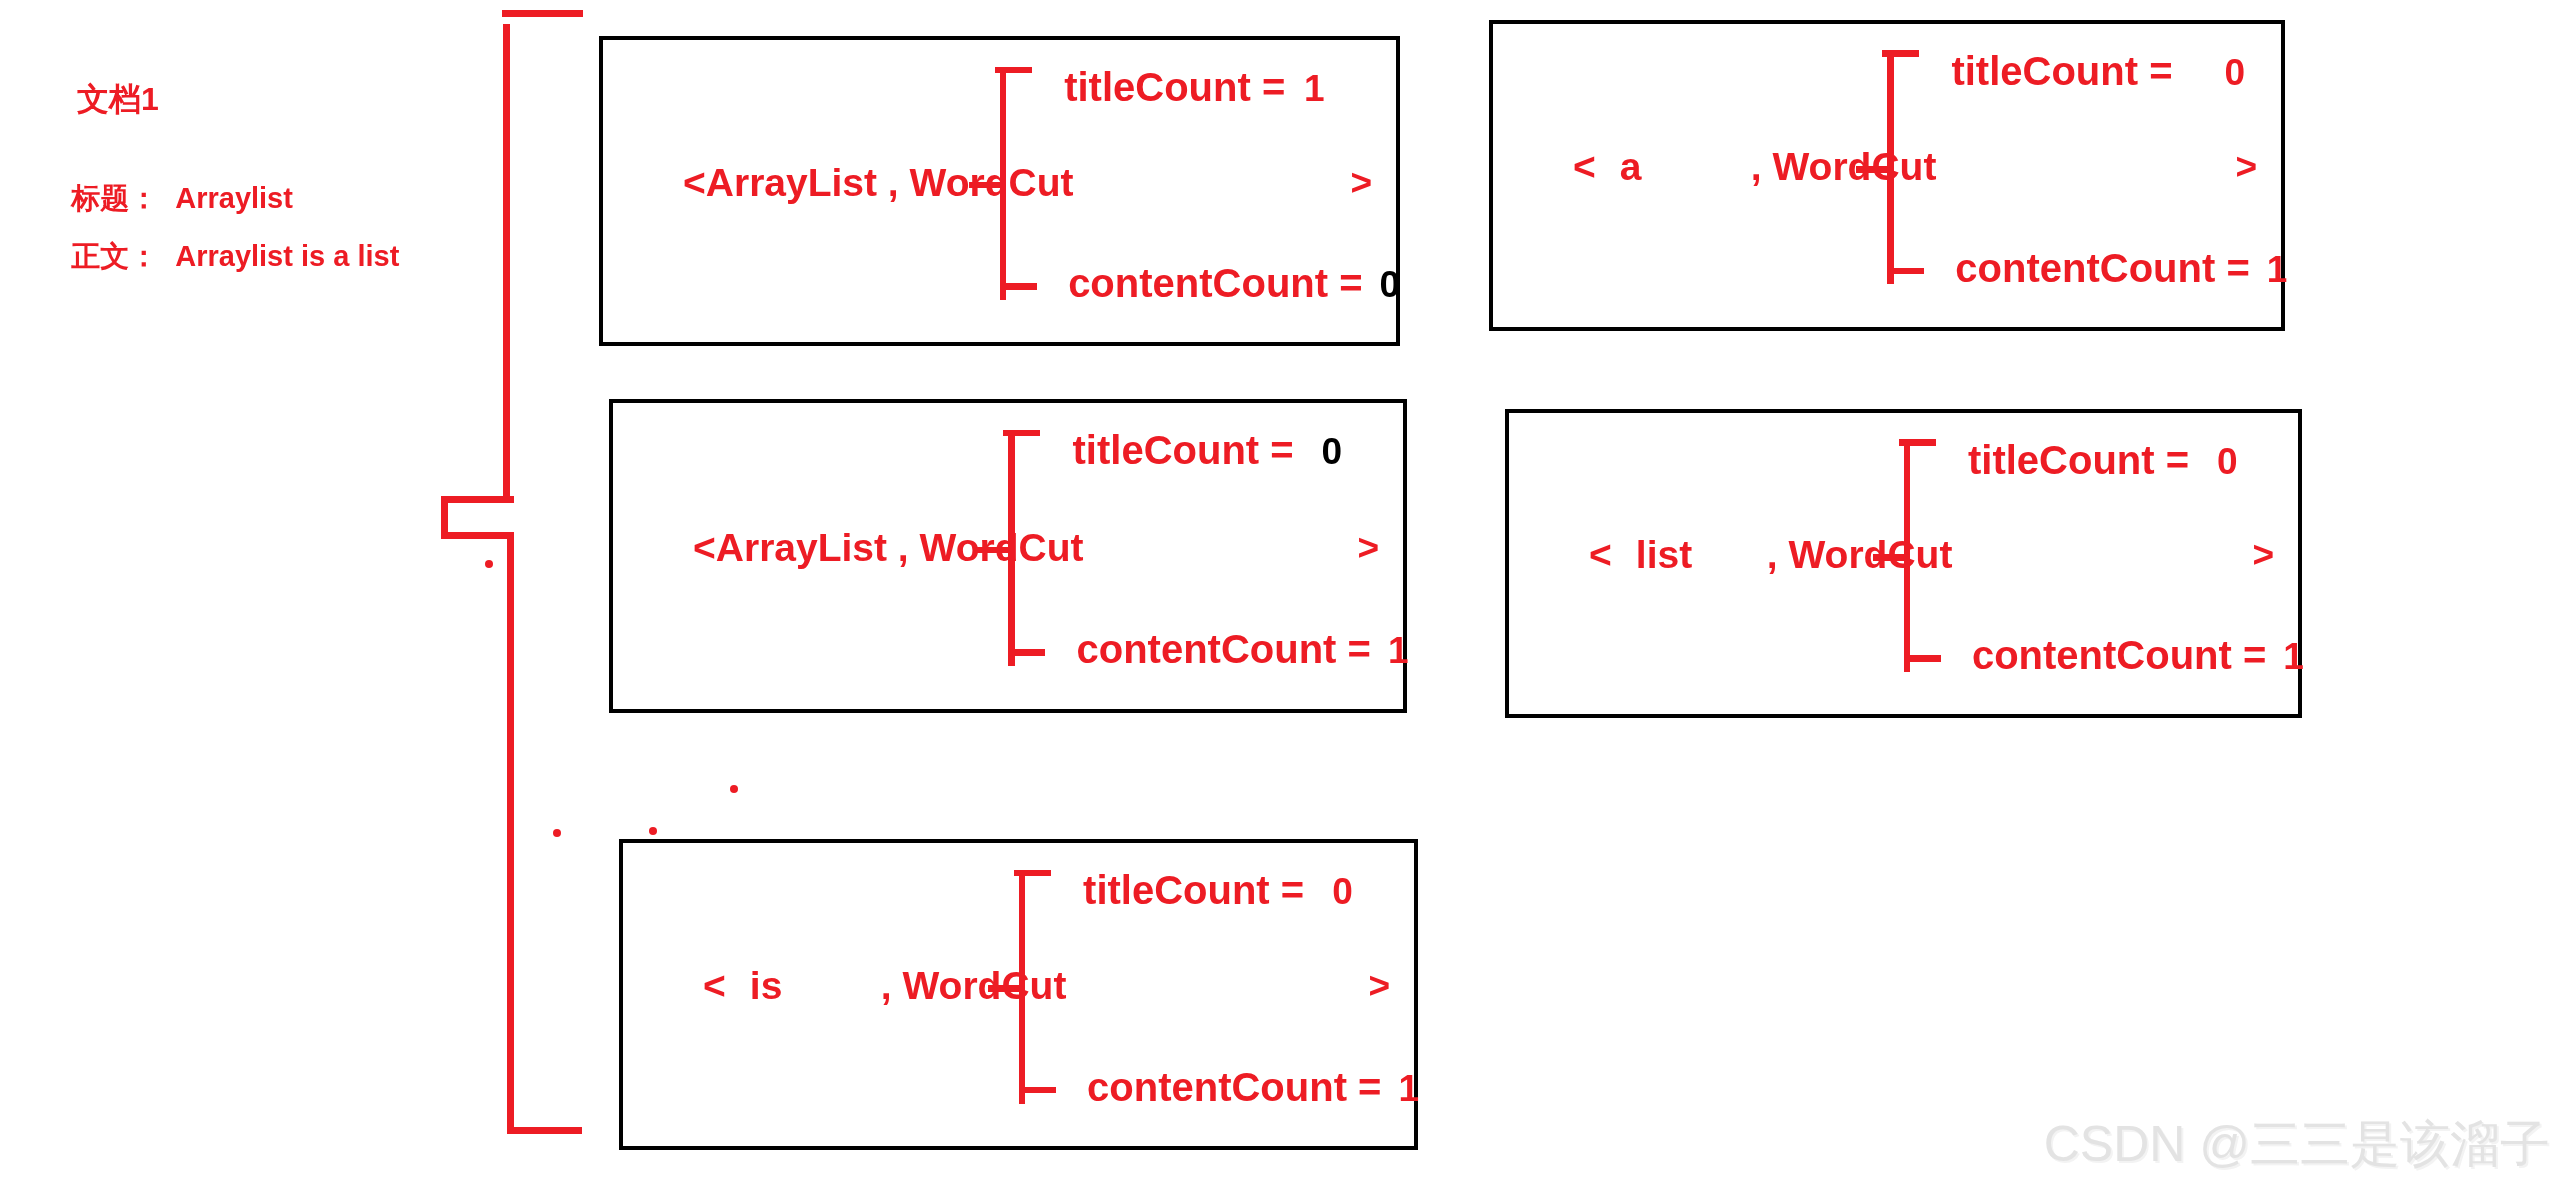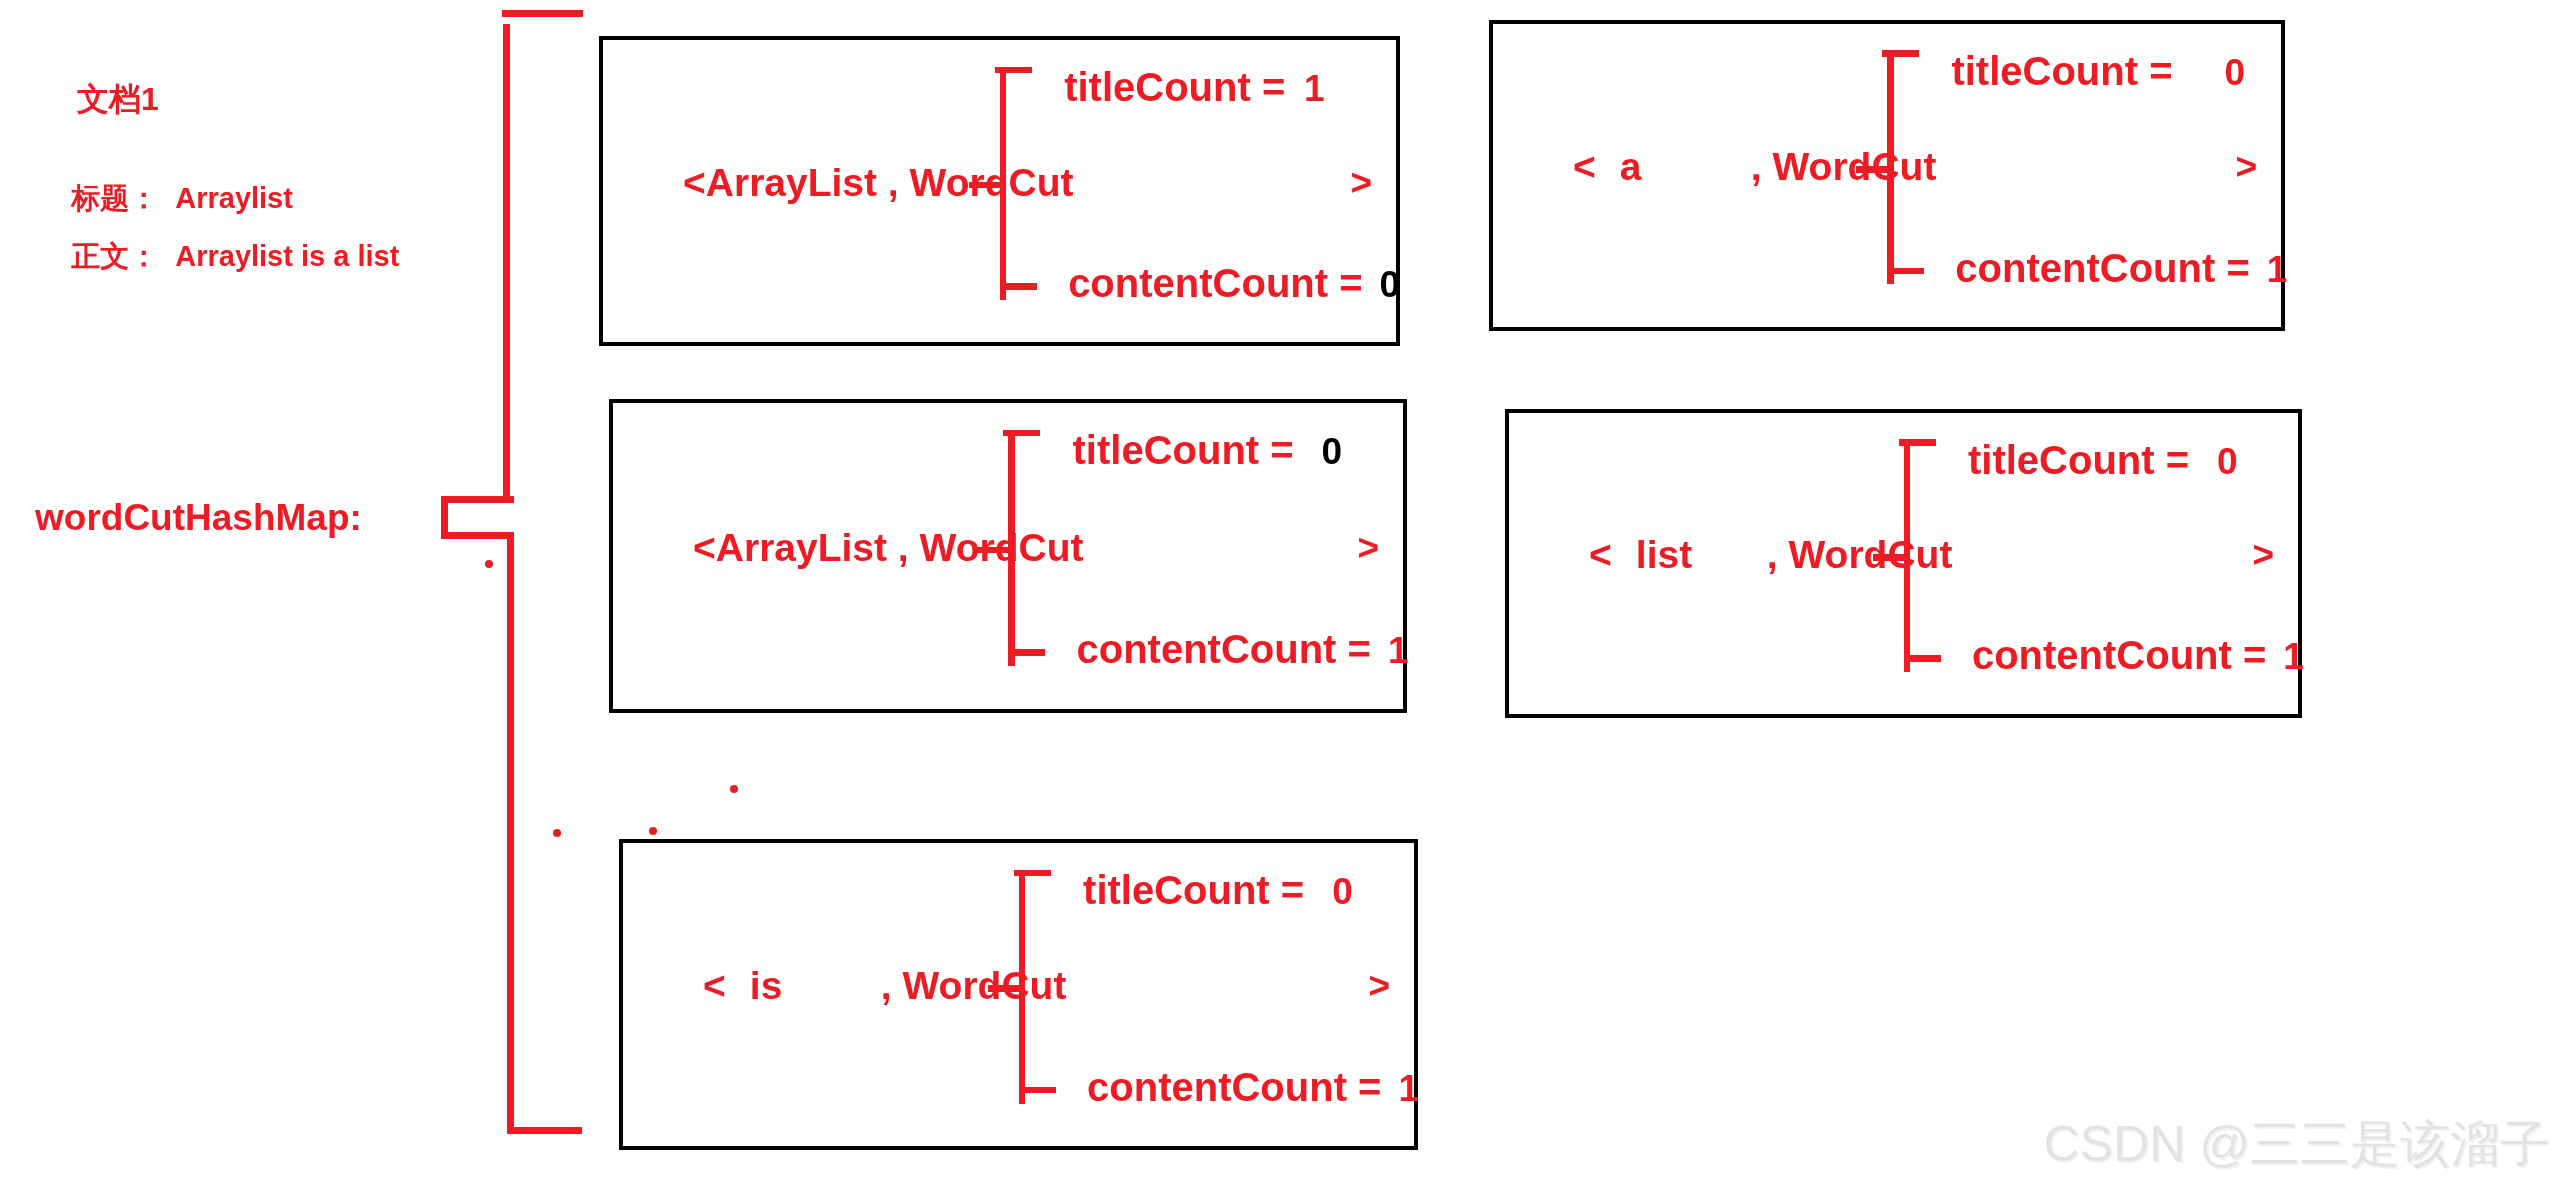--- a/index.html
+++ b/index.html
@@ -87,21 +87,20 @@
 
 <div class="canvas">
 
   <div class="doc-title red">文档1</div>
   <div class="doc-row row-title red">
     <span>标题：</span><span class="val">Arraylist</span>
   </div>
   <div class="doc-row row-body red">
     <span>正文：</span><span class="val">Arraylist is a list</span>
   </div>
-  <div class="map-label red">wordCutHashMap:</div>
 
   <div class="stroke s-top-tick"></div>
   <div class="stroke s-main-upper"></div>
   <div class="stroke s-notch-top"></div>
   <div class="stroke s-notch-left"></div>
   <div class="stroke s-notch-bottom"></div>
   <div class="stroke s-main-lower"></div>
   <div class="stroke s-bottom-tick"></div>
   <div class="dot dot1"></div>
   <div class="dot dot2"></div>

